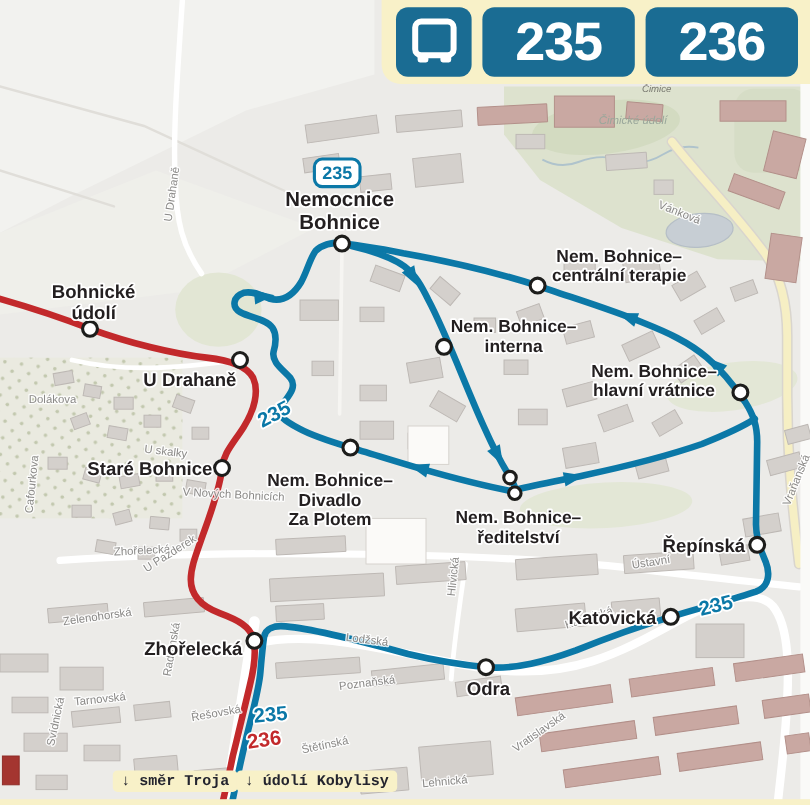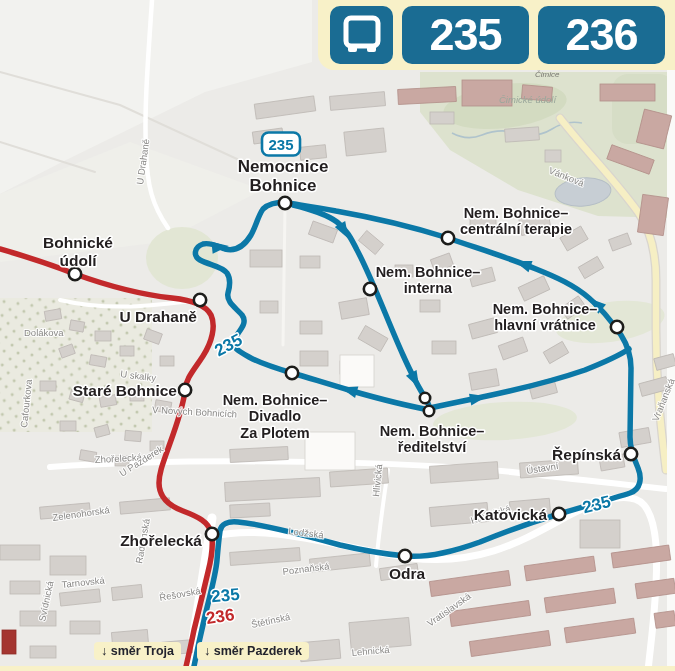--- a/index.html
+++ b/index.html
@@ -12,21 +12,21 @@
               stroke-linejoin:round;}
   .inline-route-label{font-weight:bold;paint-order:stroke;stroke:#ffffff;stroke-width:3px;
               stroke-linejoin:round;}
   .header{position:absolute;right:0;top:0;height:70px;display:flex;align-items:center;
           gap:9px;padding:0 10px 0 12px;border-bottom-left-radius:16px;}
   .badge{height:58px;border-radius:10px;display:flex;align-items:center;justify-content:center;
          color:#fff;font-weight:bold;font-size:45px;letter-spacing:-1px;}
   .badge.num{width:127px;}
   .badge.icon{width:63px;}
   .dir-label{position:absolute;border-radius:4px;padding:2px 7px;font-size:12.5px;font-weight:bold;
-             color:#23242E;white-space:nowrap;}
+             color:#23242E;white-space:nowrap;font-family:Liberation Mono, monospace;}
   .bottom-strip{position:absolute;left:0;bottom:0;width:100%;height:5px;}
 </style>
 </head>
 <body>
 
 <div class="stage" style="background: rgb(236, 235, 232);">
 
   <svg id="map-svg" width="675" height="671" viewBox="0 0 675 671">
     <defs>
       <pattern id="orchard" width="14" height="14" patternUnits="userSpaceOnUse" patternTransform="rotate(8)">
@@ -278,16 +278,16 @@
         <rect x="8" y="31" width="9" height="7" rx="2" fill="#fff"></rect>
         <rect x="27" y="31" width="9" height="7" rx="2" fill="#fff"></rect>
       </svg>
     </div>
     <div class="badge num" style="background: rgb(26, 108, 147);">235</div>
     <div class="badge num" style="background: rgb(26, 108, 147);">236</div>
   </div>
 
   <div id="dir-labels">
       <div class="dir-label" style="left: 94px; top: 642px; background: rgb(248, 241, 200);"><span>↓ </span><span>směr Troja</span></div>
-      <div class="dir-label" style="left: 197px; top: 642px; background: rgb(248, 241, 200);"><span>↓ </span><span>směr Pazderek</span></div>
+      <div class="dir-label" style="left: 197px; top: 642px; background: rgb(248, 241, 200);"><span>↓ </span><span>údolí Kobylisy</span></div>
     </div>
   <div class="bottom-strip" style="background: rgb(248, 241, 200);"></div>
 </div>
 
 </body></html>

